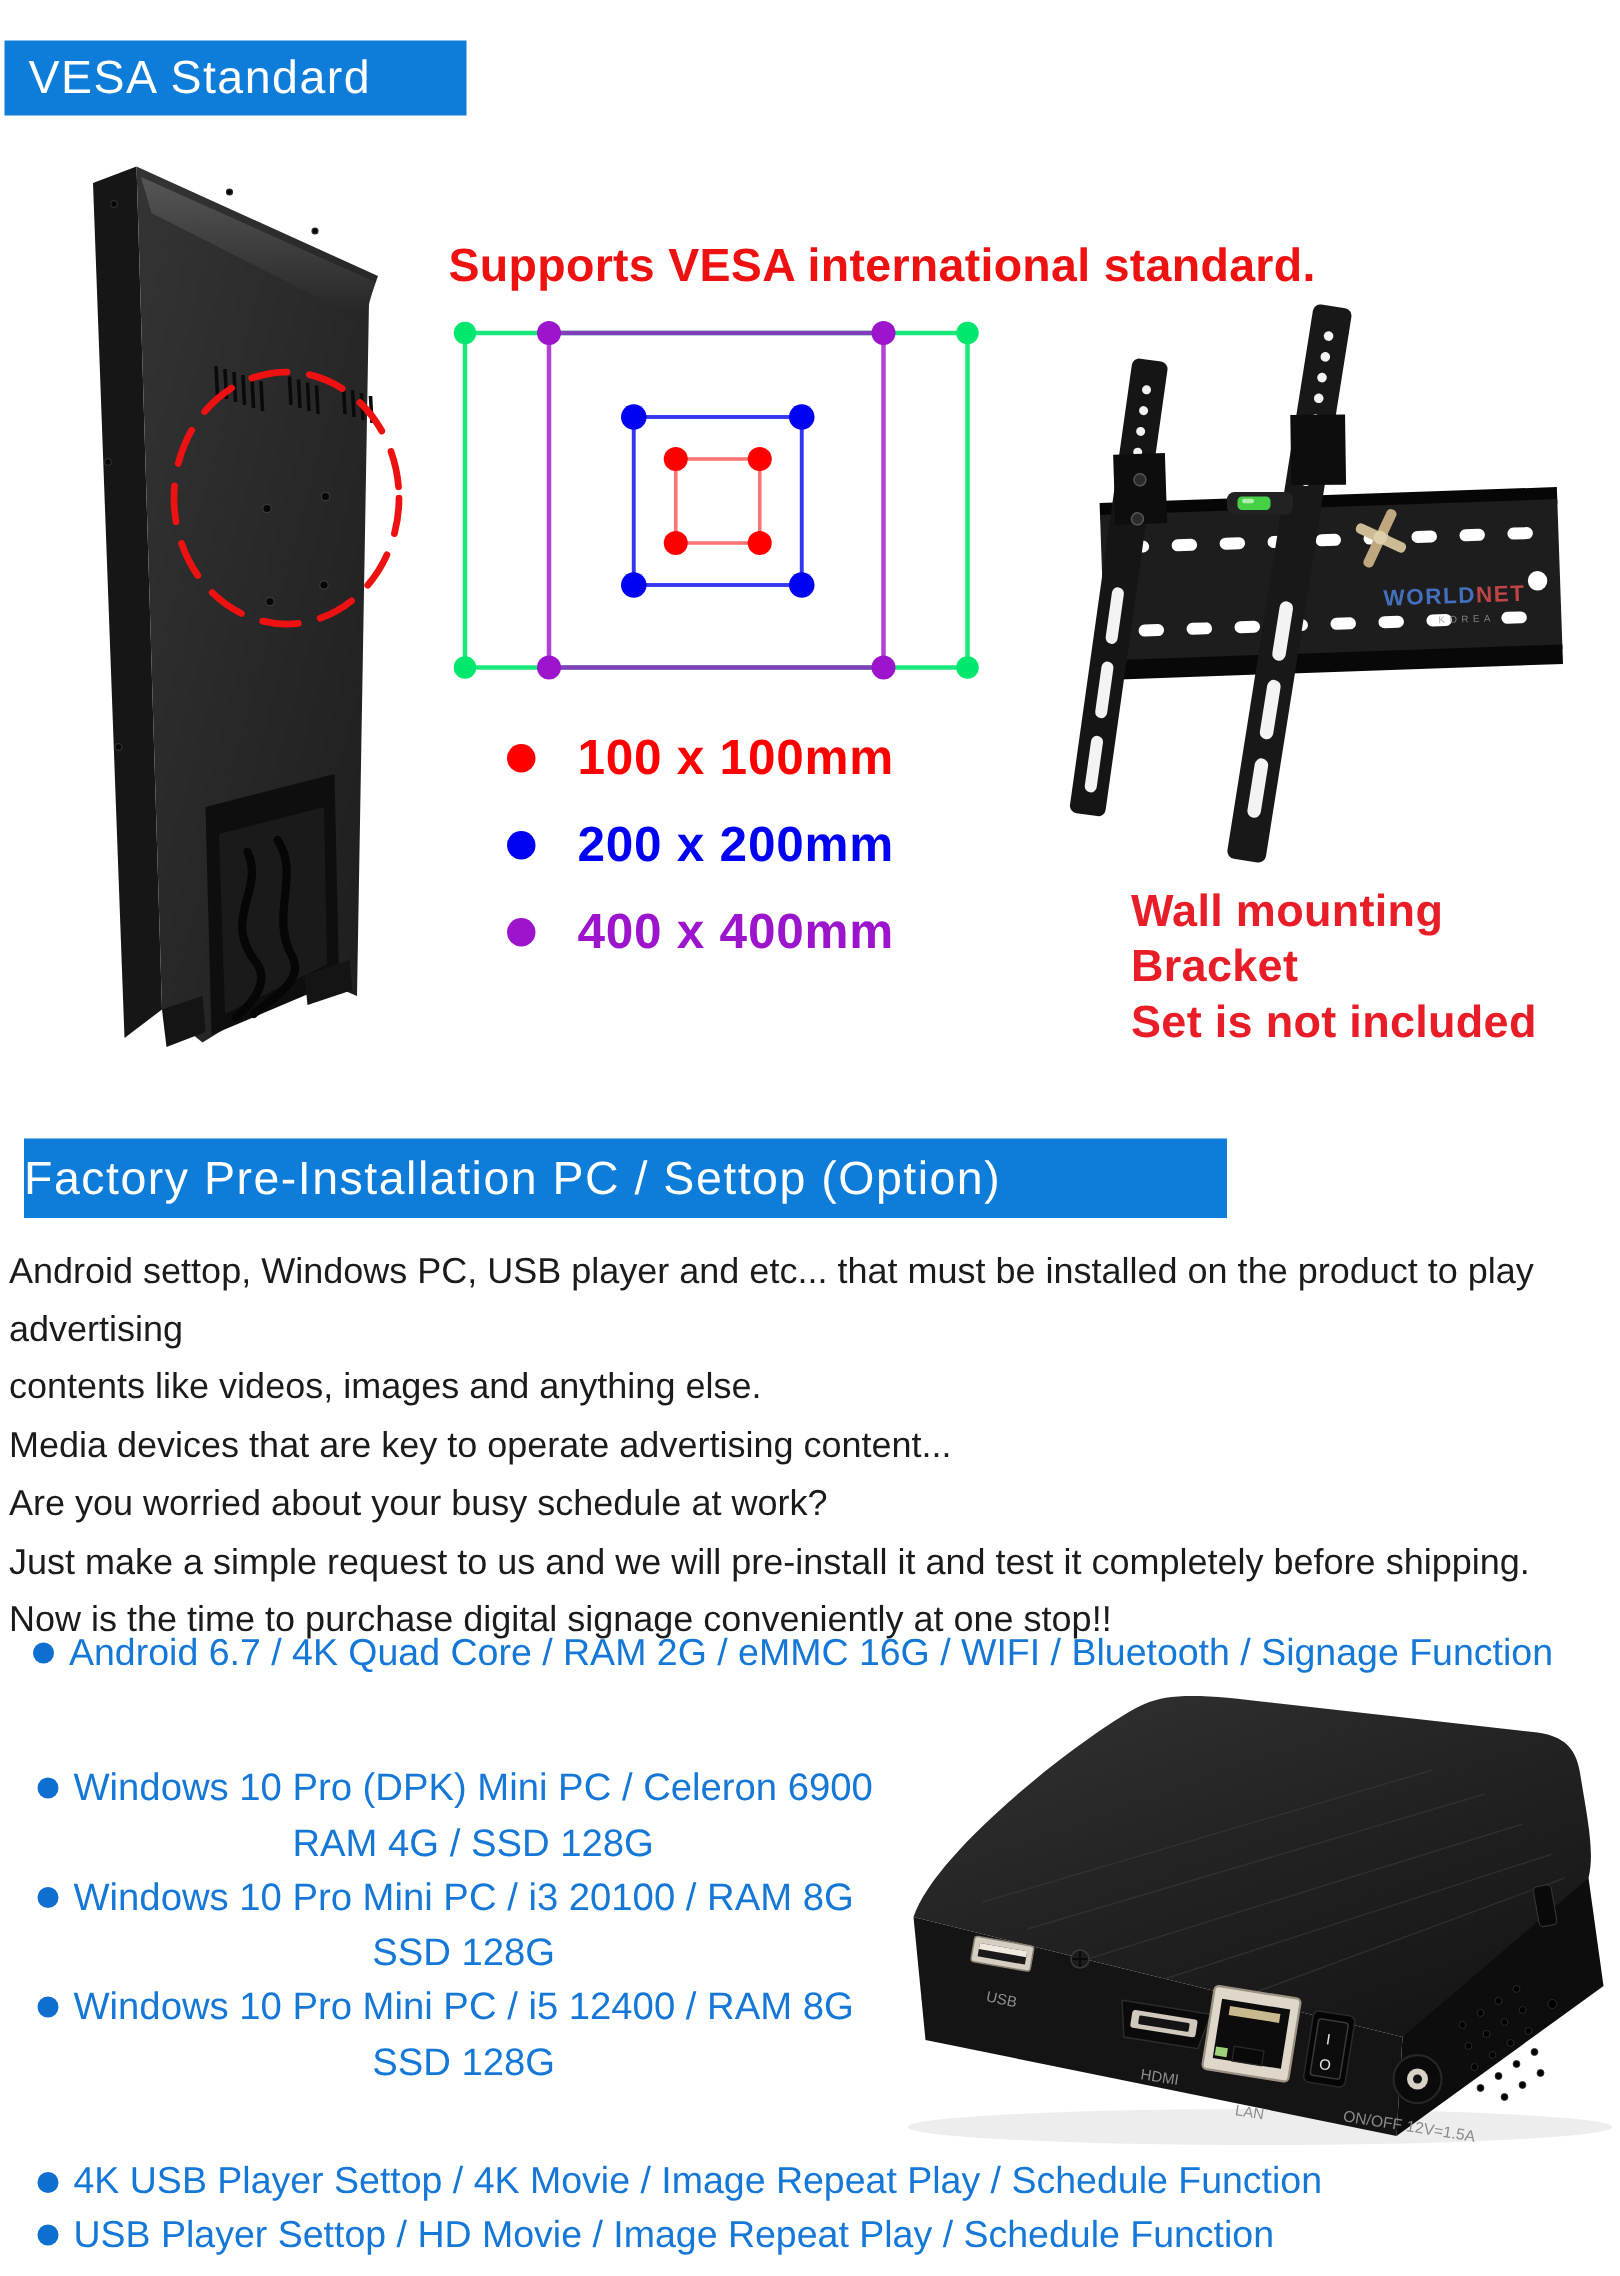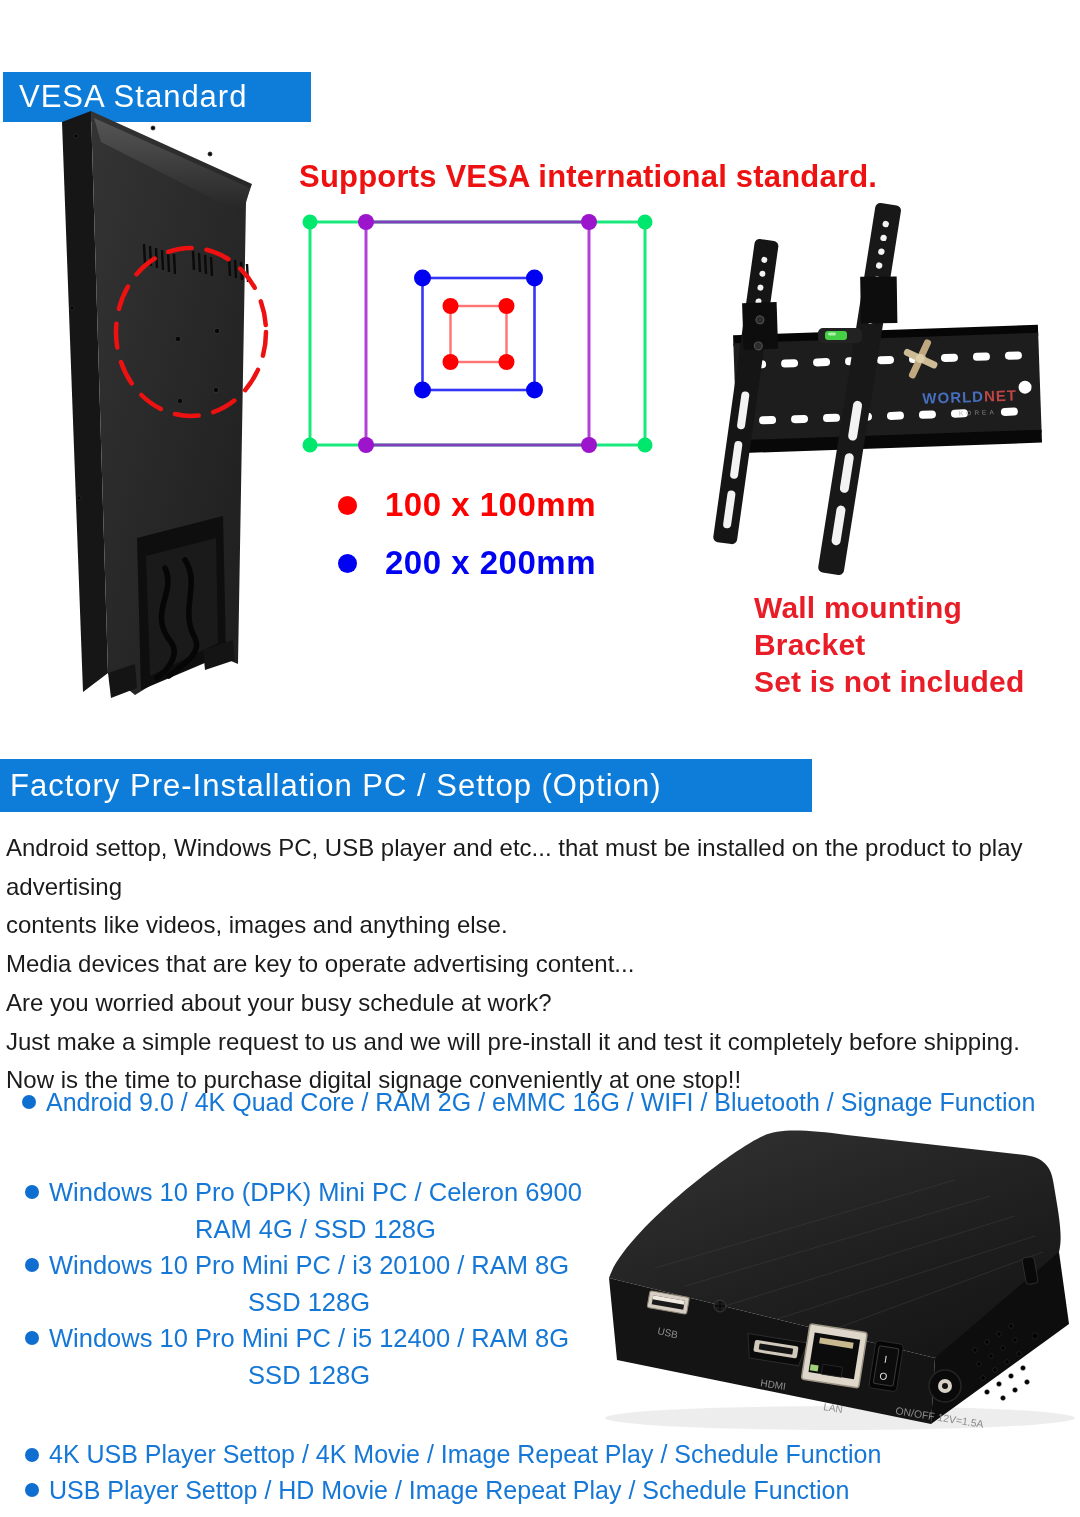--- a/index.html
+++ b/index.html
@@ -3,21 +3,21 @@
 <meta charset="utf-8">
 <style>
   html,body{margin:0;padding:0;background:#fff;}
   .page{position:relative;width:1080px;height:1517px;background:#ffffff;overflow:hidden;
         font-family:"Liberation Sans",sans-serif;}
   .abs{position:absolute;}
 
   
   .banner{display:flex;align-items:center;color:#fff;font-size:31px;letter-spacing:1px;}
   .banner1{left:3px;top:27px;width:292px;height:50px;padding-left:16px;}
-  .banner2{left:0;top:759px;width:802px;height:53px;padding-left:10px;}
+  .banner2{left:16px;top:759px;width:802px;height:53px;}
 
   
   .red-heading{left:299px;top:131px;font-size:31px;font-weight:bold;letter-spacing:0.2px;}
 
   
   .legend{left:338px;top:487px;}
   .legend-row{display:flex;align-items:center;height:36px;margin-bottom:22px;}
   .legend-dot{width:19px;height:19px;border-radius:50%;margin-right:28px;flex:0 0 auto;}
   .legend-label{font-size:33px;font-weight:bold;letter-spacing:0.5px;}
 
@@ -39,21 +39,21 @@
   .win-text{line-height:36.5px;text-align:center;}
   .player-list{left:25px;top:1437px;font-size:25px;}
   .player-row{display:flex;align-items:center;height:35.5px;}
   .player-row .bullet{margin-top:0;}
 </style>
 </head>
 <body>
 
 <div class="page">
 
-  <div class="abs banner banner1" style="background-color: rgb(14, 124, 217); margin-top: 45px;">
+  <div class="abs banner banner1" style="background-color: rgb(14, 124, 217);">
     <span>VESA Standard</span>
   </div>
 
   <svg class="abs" style="left:45px;top:98px;" width="290" height="620" viewBox="0 0 290 620">
     <defs>
       <linearGradient id="panelG" x1="0" y1="0" x2="1" y2="1">
         <stop offset="0" stop-color="#343434"></stop>
           <stop offset="1" stop-color="#1d1d1d"></stop>
       </linearGradient>
       <linearGradient id="bevelG" x1="0" y1="0" x2="0" y2="1">
@@ -130,20 +130,24 @@
   </svg>
 
   <div class="abs legend">
     <div class="legend-row">
       <span class="legend-dot" style="background-color: rgb(255, 0, 0);"></span>
       <span class="legend-label" style="color: rgb(255, 0, 0);">100 x 100mm</span>
     </div>
     <div class="legend-row">
       <span class="legend-dot" style="background-color: rgb(2, 2, 242);"></span>
       <span class="legend-label" style="color: rgb(2, 2, 242);">200 x 200mm</span>
+    </div>
+    <div class="legend-row">
+      <span class="legend-dot" style="background-color: rgb(156, 20, 204);"></span>
+      <span class="legend-label" style="color: rgb(156, 20, 204);">400 x 400mm</span>
     </div>
   </div>
 
   <svg class="abs" style="left:700px;top:188px;" width="355" height="410" viewBox="0 0 355 410">
     <g transform="rotate(-2 187 200)">
       <rect x="35" y="142" width="305" height="11" fill="#060606"></rect>
       <rect x="35" y="150" width="305" height="100" fill="#1d1d1d"></rect>
       <rect x="35" y="247" width="305" height="13" fill="#080808"></rect>
       <g fill="#ffffff">
         <rect x="50" y="168" width="17" height="8" rx="4"></rect>
@@ -231,21 +235,21 @@
     <div>Android settop, Windows PC, USB player and etc... that must be installed on the product to play advertising</div>
     <div>contents like videos, images and anything else.</div>
     <div>Media devices that are key to operate advertising content...</div>
     <div>Are you worried about your busy schedule at work?</div>
     <div>Just make a simple request to us and we will pre-install it and test it completely before shipping.</div>
     <div>Now is the time to purchase digital signage conveniently at one stop!!</div>
   </div>
 
   <div class="abs spec android-item spec-row" style="color: rgb(21, 119, 214);">
     <span class="bullet"></span>
-    <span>Android 9.0 / 4K Quad Core / RAM 2G / eMMC 16G / WIFI / Bluetooth / Signage Function</span>
+    <span>Android 6.7 / 4K Quad Core / RAM 2G / eMMC 16G / WIFI / Bluetooth / Signage Function</span>
   </div>
 
   <div class="abs spec win-list" style="color: rgb(21, 119, 214);">
     <div class="win-item">
       <span class="bullet"></span>
       <div class="win-text">
         <div>Windows 10 Pro (DPK) Mini PC / Celeron 6900</div>
         <div>RAM 4G / SSD 128G</div>
       </div>
     </div>

